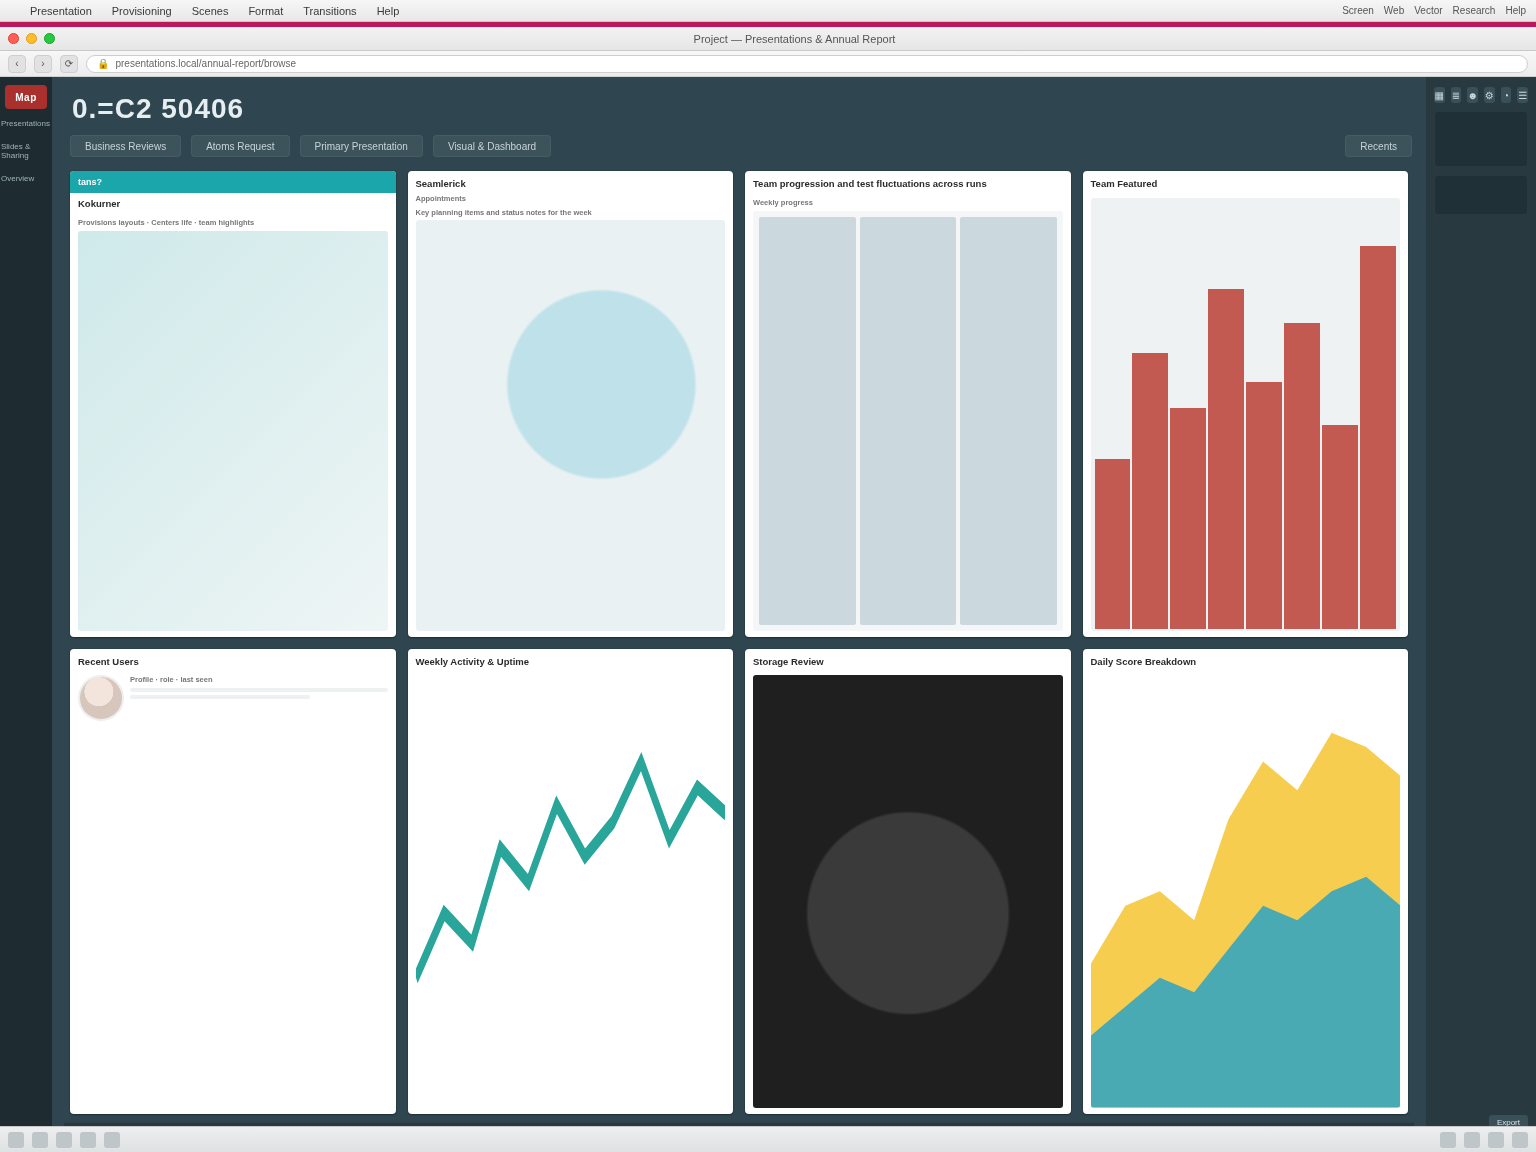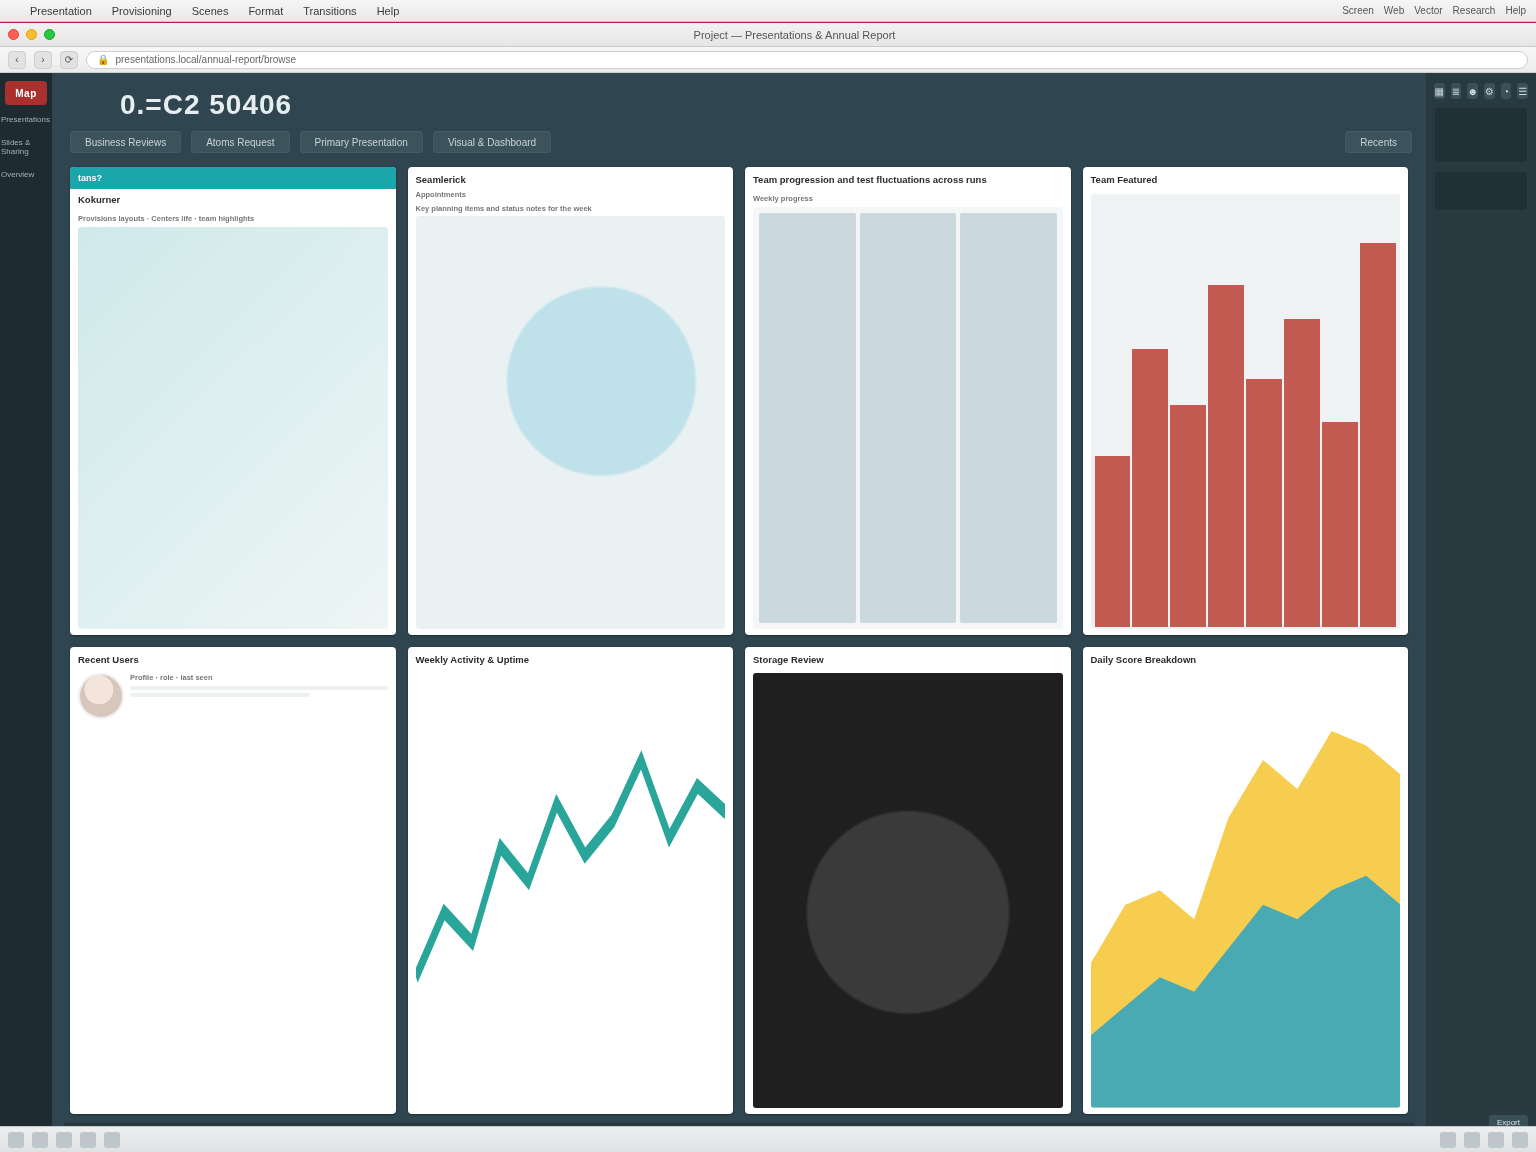--- a/index.html
+++ b/index.html
@@ -26,21 +26,21 @@
   }
   .menubar .right { margin-left: auto; display: flex; gap: 10px; font-size: 10px; color:#555; }
 
   
   .window {
     margin: 0;
     height: calc(100% - 22px);
     display: flex;
     flex-direction: column;
     background: #fff;
-    border-top: 1px solid #be185d;
+    border-top: 5px solid #be185d;
   }
   .titlebar {
     height: 24px;
     background: linear-gradient(#f2f2f2, #e6e6e6);
     border-bottom: 1px solid #c9c9c9;
     display: flex;
     align-items: center;
     padding: 0 8px;
     gap: 6px;
   }
@@ -92,21 +92,20 @@
 
   .center {
     flex:1; min-width:0;
     display:flex; flex-direction:column;
     padding: 14px 12px 0 12px;
   }
   .hero {
     color:#e7eef1; font-size:28px; font-weight:600; letter-spacing:1px;
     padding: 2px 2px 8px 8px;
     font-family: "Segoe UI", Arial, sans-serif;
-    margin-left: 48px;
   }
 
   .filters {
     display:flex; gap:10px; margin: 2px 2px 10px 6px;
   }
   .pill {
     height:22px; padding:0 14px;
     border-radius:4px; background:rgba(255,255,255,.07);
     color:#c6d3d8; font-size:10px;
     display:flex; align-items:center; justify-content:center;

